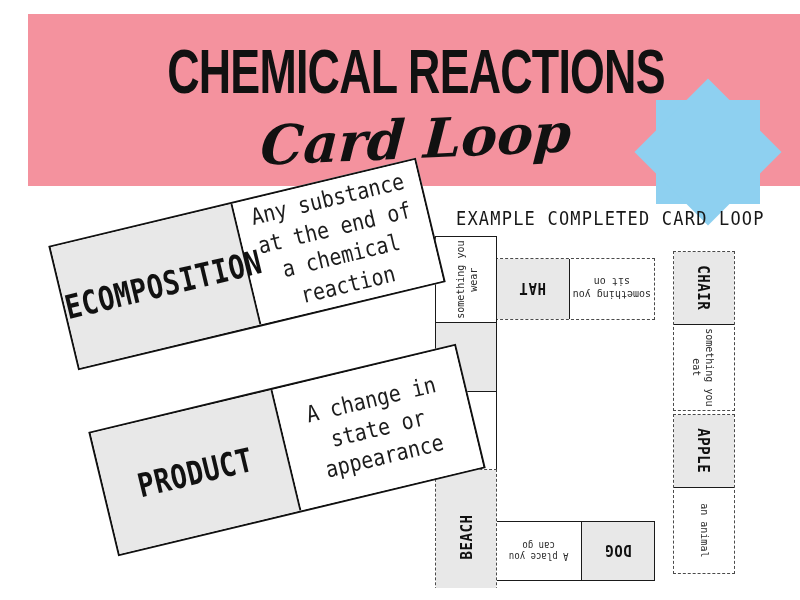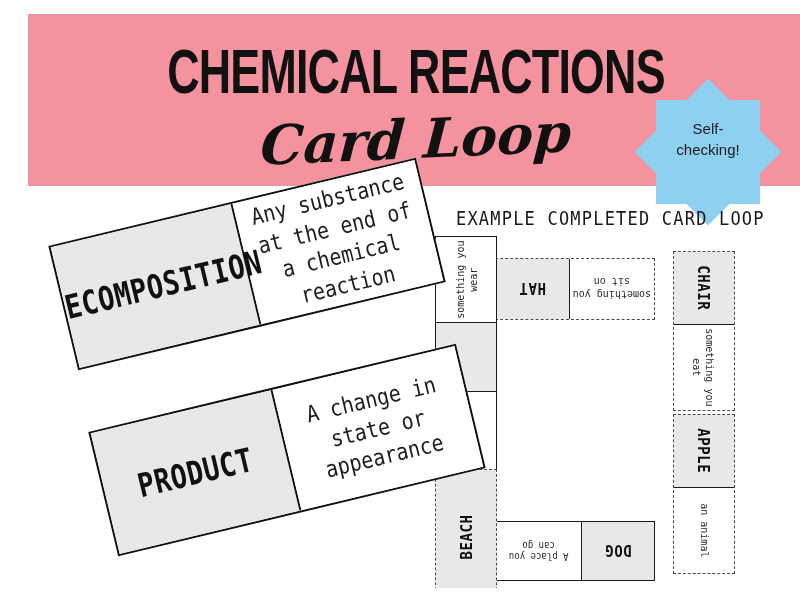--- a/index.html
+++ b/index.html
@@ -127,24 +127,20 @@
 <div id="stage">
 
   <div class="banner">
     <div class="title-main">CHEMICAL REACTIONS</div>
     <div class="title-script">Card Loop</div>
   </div>
 
   <div class="badge">
     <div class="sq"></div>
     <div class="sq rot"></div>
-    <div class="txt">
-      <div>Self-</div>
-      <div>checking!</div>
-    </div>
   </div>
 
   <div class="example-label">EXAMPLE COMPLETED CARD LOOP</div>
 
   <div id="loop">
 
     <div class="card dash" style="left:479px;top:258px;width:160px;height:62px;transform:rotate(180deg);">
       <div class="half white" style="width:54%;border-right:1.2px solid #1a1a1a;">
         <span class="clue" style="font-size:10px;">something you sit on</span>
       </div>

